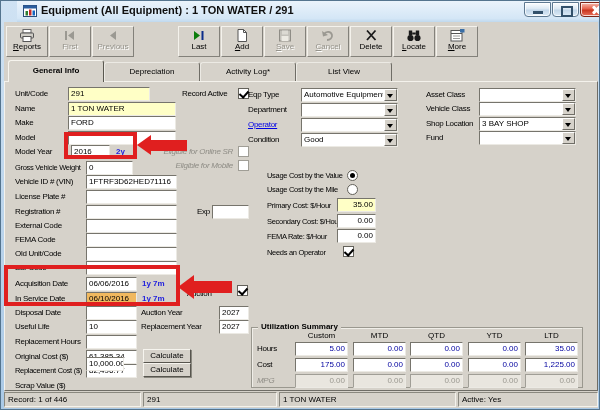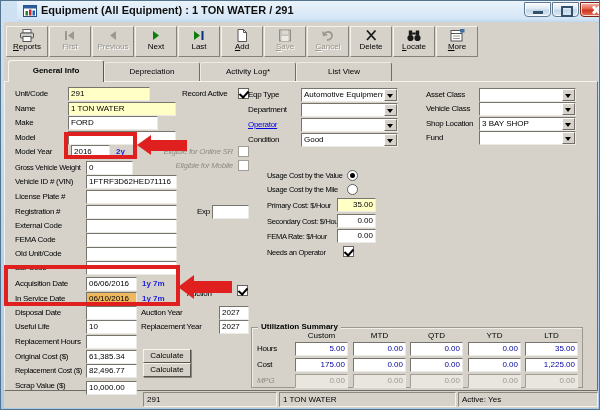--- a/index.html
+++ b/index.html
@@ -121,26 +121,20 @@
         <path d="M12 2 L6 6.5 L12 11 Z" fill="#9b9992"></path>
     </svg>
     <span class="tb-lab">First</span>
   </div>
   <div class="tbtn dis" style="left:91px">
     <svg class="tb-ico" width="16" height="13" viewBox="0 0 16 13">
       <path d="M11 2 L5 6.5 L11 11 Z" fill="#9b9992"></path>
     </svg>
     <span class="tb-lab">Previous</span>
   </div>
-  <div class="tbtn" style="left:134px">
-    <svg class="tb-ico" width="16" height="13" viewBox="0 0 16 13">
-      <path d="M5 2 L11 6.5 L5 11 Z" fill="#0b7d0b"></path>
-    </svg>
-    <span class="tb-lab">Next</span>
-  </div>
   <div class="tbtn" style="left:177px">
     <svg class="tb-ico" width="16" height="13" viewBox="0 0 16 13">
       <path d="M3 2 L9 6.5 L3 11 Z" fill="#0b7d0b"></path>
         <path d="M11.5 2 v9" stroke="#0b2d8a" stroke-width="2"></path>
     </svg>
     <span class="tb-lab">Last</span>
   </div>
   <div class="tbtn" style="left:220px">
     <svg class="tb-ico" width="16" height="13" viewBox="0 0 16 13">
       <path d="M4 0.5 h5.5 L12.5 3.5 V12.5 H4 Z" fill="#fff" stroke="#555"></path>
@@ -198,21 +192,21 @@
 
   <span class="lbl" style="left:14px;top:88px">Unit/Code</span>
   <div class="fld yellow" style="left:67px;top:86px;width:82px">291</div>
   <span class="lbl" style="left:181px;top:88px">Record Active</span>
   <div class="cb checked" style="left:237px;top:87px"></div>
 
   <span class="lbl" style="left:14px;top:103px">Name</span>
   <div class="fld yellow" style="left:67px;top:101px;width:108px">1 TON WATER</div>
 
   <span class="lbl" style="left:14px;top:117px">Make</span>
-  <div class="fld" style="left:67px;top:115px;width:90px">FORD</div>
+  <div class="fld" style="left:67px;top:115px;width:108px">FORD</div>
 
   <span class="lbl" style="left:14px;top:132px">Model</span>
   <div class="fld" style="left:67px;top:130px;width:108px"></div>
 
   <span class="lbl" style="left:14px;top:146px">Model Year</span>
   <div class="fld" style="left:70px;top:144px;width:39px">2016</div>
   <span class="age" style="left:115px;top:146px">2y</span>
 
   <span class="lbl dim" style="left:158px;top:146px;width:74px;text-align:right">Eligible for Online SR</span>
   <div class="cb dis" style="left:237px;top:145px"></div>
@@ -271,21 +265,21 @@
 
   <span class="lbl" style="left:14px;top:351px">Original Cost ($)</span>
   <div class="fld" style="left:85px;top:349px;width:51px">61,385.34</div>
   <div class="pbtn" style="left:142px;top:348px;width:48px">Calculate</div>
 
   <span class="lbl xs" style="left:14px;top:365px">Replacement Cost ($)</span>
   <div class="fld" style="left:85px;top:363px;width:51px">82,496.77</div>
   <div class="pbtn" style="left:142px;top:362px;width:48px">Calculate</div>
 
   <span class="lbl" style="left:14px;top:380px">Scrap Value ($)</span>
-  <div class="fld" style="left:85px;top:380px;width:51px">10,000.00</div>
+  <div class="fld" style="left:85px;top:356px;width:38px">10,000.00</div>
 
   <span class="lbl" style="left:247px;top:89px">Eqp Type</span>
   <div class="dd" style="left:300px;top:87px;width:97px">
     <span class="dd-val">Automotive Equipment</span>
     <span class="dd-btn">
         <span class="caret"></span>
       </span>
   </div>
   <span class="lbl" style="left:247px;top:104px">Department</span>
   <div class="dd" style="left:300px;top:102px;width:97px">
@@ -375,20 +369,21 @@
   <div class="fld num blue" style="left:467px;top:357px;width:53px">0.00</div>
   <div class="fld num blue" style="left:524px;top:357px;width:53px">1,225.00</div>
 
   <span class="lbl dim" style="left:256px;top:375px">MPG</span>
   <div class="fld num dis" style="left:294px;top:373px;width:53px">0.00</div>
   <div class="fld num dis" style="left:352px;top:373px;width:53px">0.00</div>
   <div class="fld num dis" style="left:409px;top:373px;width:53px">0.00</div>
   <div class="fld num dis" style="left:467px;top:373px;width:53px">0.00</div>
   <div class="fld num dis" style="left:524px;top:373px;width:53px">0.00</div>
 
+  <div class="sb" style="left:3px;width:137px">Record: 1 of 446</div>
   <div class="sb" style="left:142px;width:134px">291</div>
   <div class="sb" style="left:278px;width:177px">1 TON WATER</div>
   <div class="sb" style="left:457px;width:140px">Active: Yes</div>
 
   <div class="redbox" style="left:63px;top:131px;width:73px;height:27px"></div>
   <div class="ahead" style="left:136px;top:134px;border-top:10px solid transparent;border-bottom:10px solid transparent;border-right:14px solid #e01f1f"></div>
   <div class="atail" style="left:150px;top:139px;width:36px;height:11px"></div>
 
   <div class="redbox" style="left:3px;top:264px;width:176px;height:41px"></div>
   <div class="ahead" style="left:177px;top:274px;border-top:12px solid transparent;border-bottom:12px solid transparent;border-right:16px solid #e01f1f"></div>

